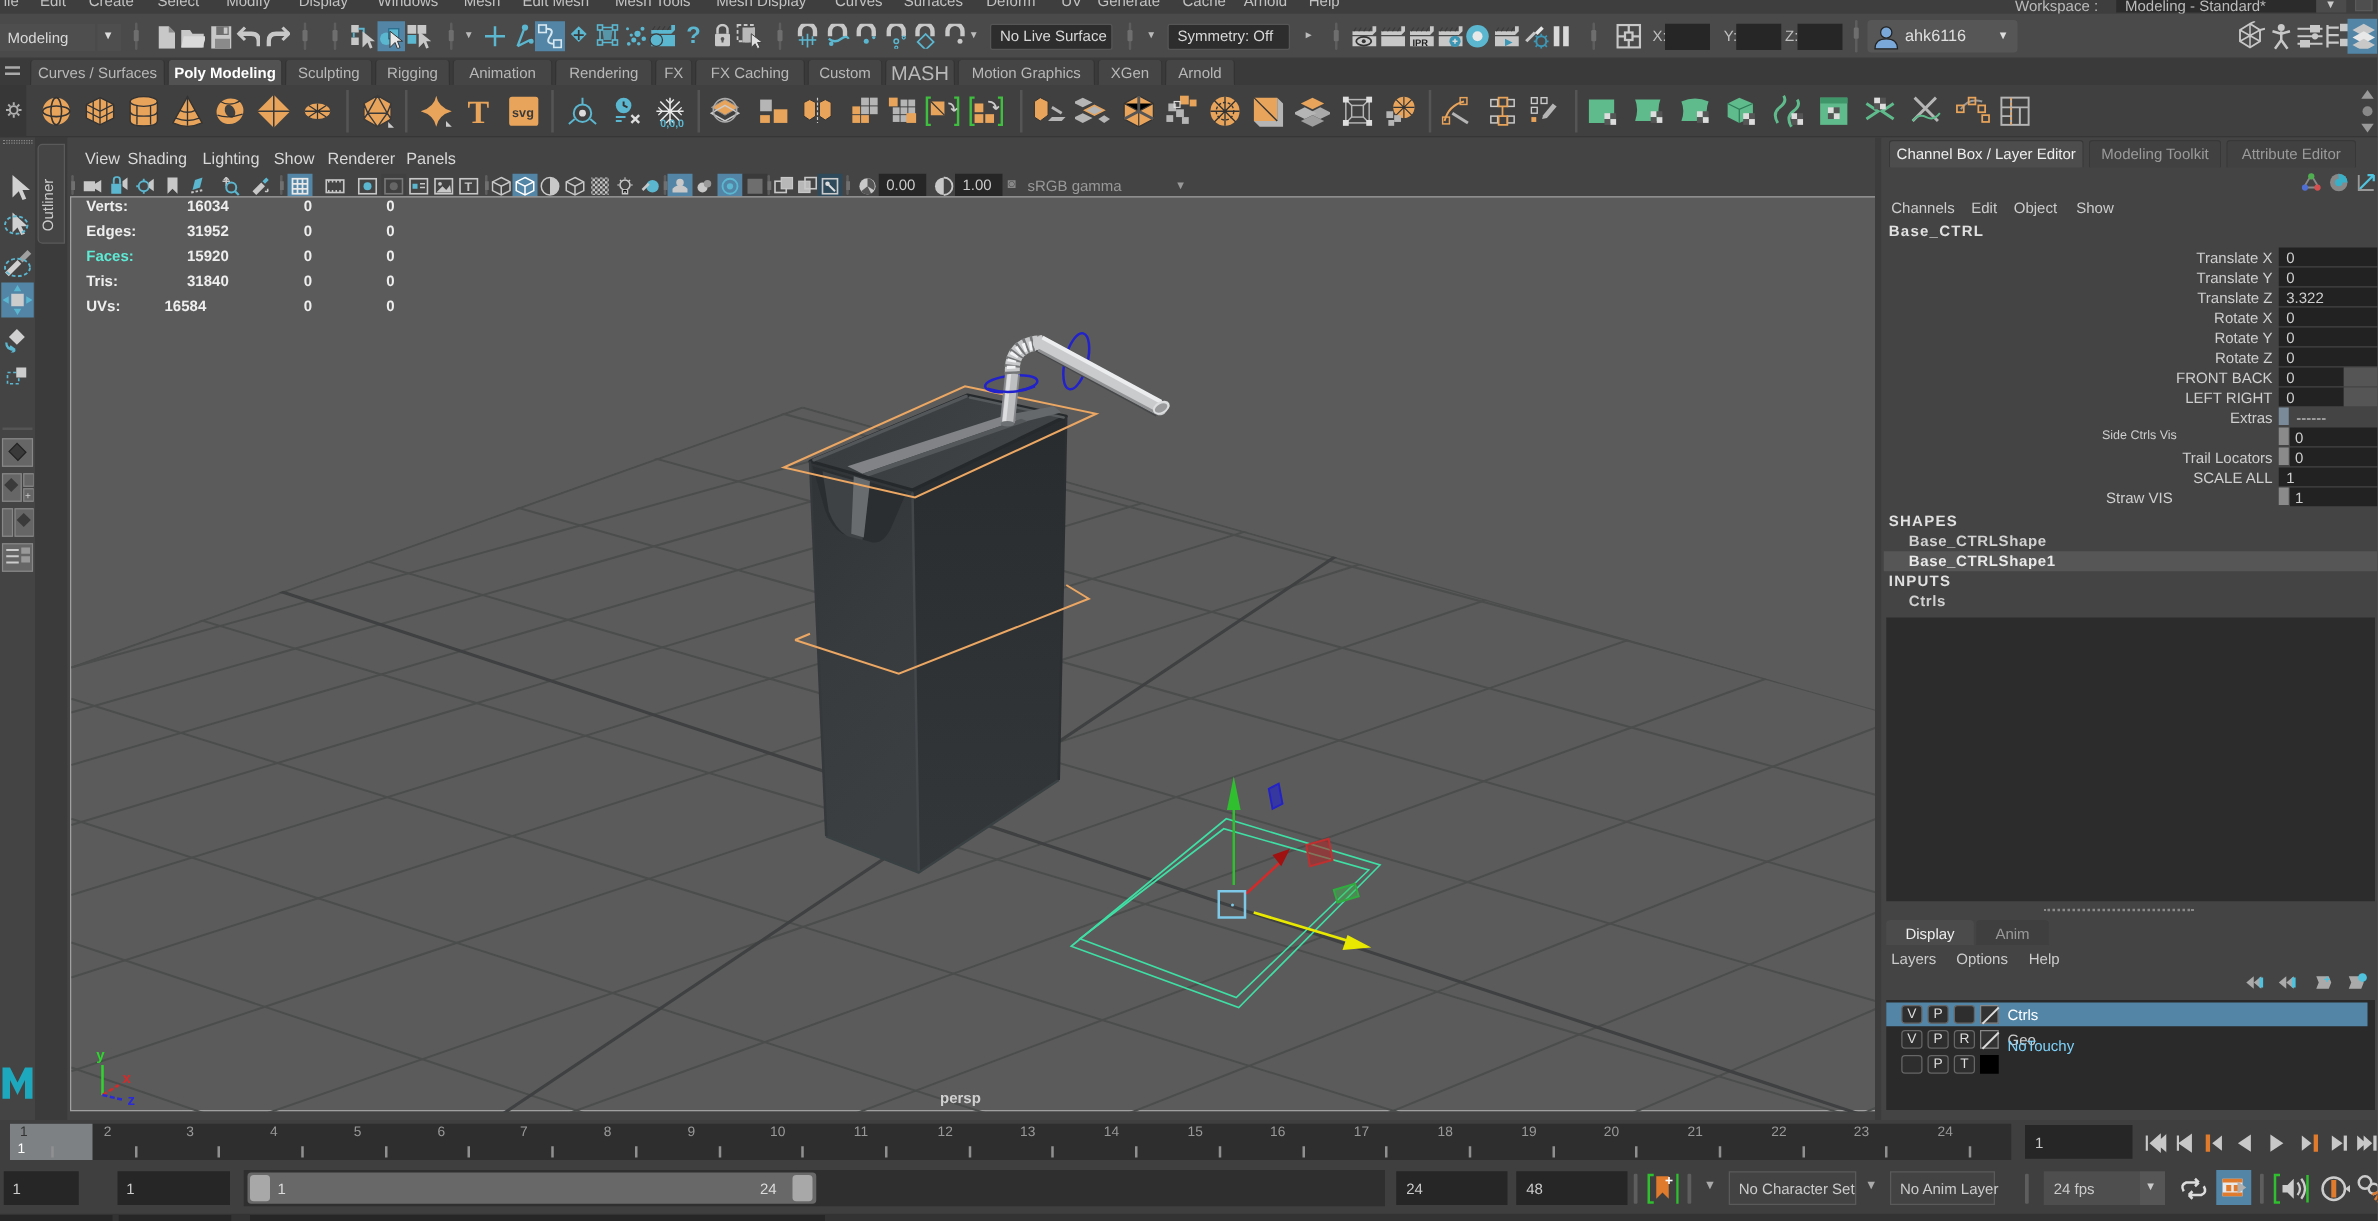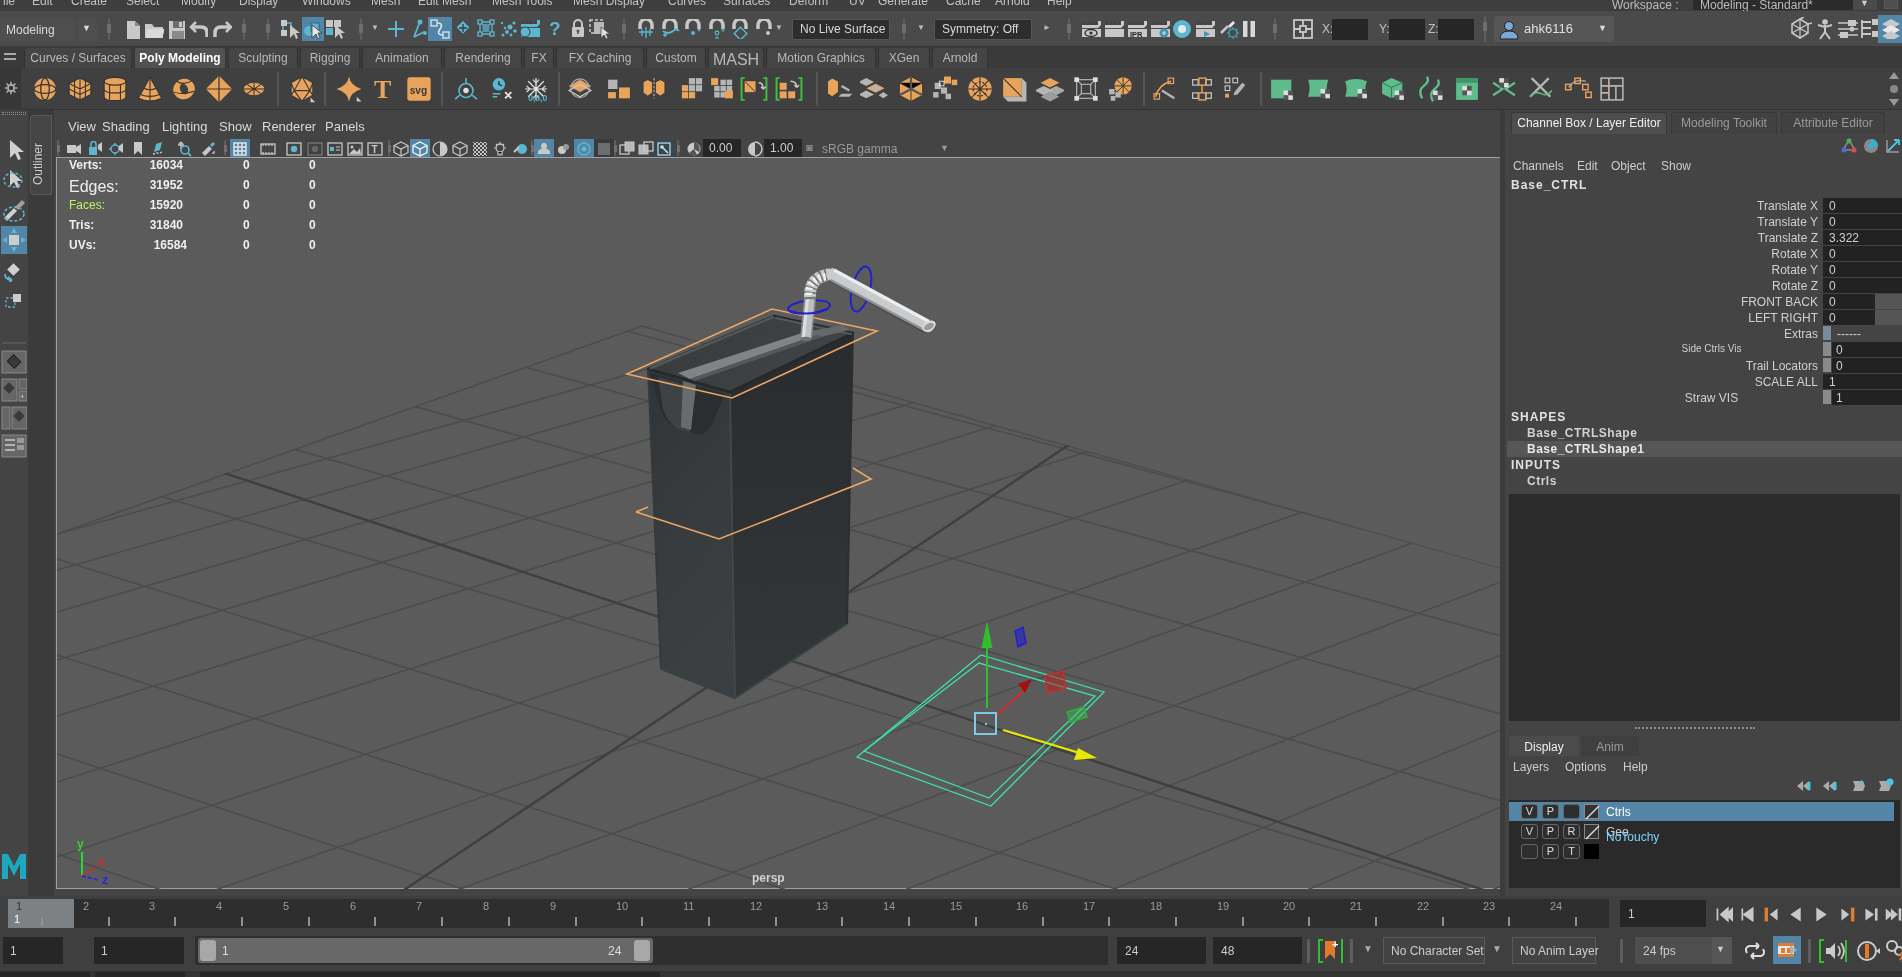--- a/index.html
+++ b/index.html
@@ -983,34 +983,34 @@
 <rect x="918" y="555" width="21" height="21" fill="none" stroke="#7ec8e8" stroke-width="2"></rect>
 <circle cx="929" cy="566" r="1.2" fill="#7ec8e8"></circle>
 <polygon points="988,518 1006,513 1009,530 991,535" fill="rgba(180,35,35,0.55)" stroke="#c03030" stroke-width="1.5"></polygon>
 <polygon points="958,473 966,469 969,485 961,489" fill="rgba(40,40,190,0.7)" stroke="#2222c8" stroke-width="1.5"></polygon>
 <polygon points="1010,554 1027,549 1030,559 1013,564" fill="rgba(60,190,80,0.45)" stroke="#2fae3f" stroke-width="1.5"></polygon>
 </svg>
 <div class="txt" style="left:12px;top:0px;font-size:12px;font-weight:bold;color:#eeeeee;">Verts:</div>
 <div class="txt" style="left:70px;top:0px;width:56px;text-align:right;font-size:12px;font-weight:bold;color:#eeeeee;">16034</div>
 <div class="txt" style="left:186px;top:0px;font-size:12px;font-weight:bold;color:#eeeeee;">0</div>
 <div class="txt" style="left:252px;top:0px;font-size:12px;font-weight:bold;color:#eeeeee;">0</div>
-<div class="txt" style="left:12px;top:20px;font-size:16px;font-weight:normal;color:#eeeeee;">Edges:</div>
+<div class="txt" style="left:12px;top:20px;font-size:12px;font-weight:bold;color:#eeeeee;">Edges:</div>
 <div class="txt" style="left:70px;top:20px;width:56px;text-align:right;font-size:12px;font-weight:bold;color:#eeeeee;">31952</div>
 <div class="txt" style="left:186px;top:20px;font-size:12px;font-weight:bold;color:#eeeeee;">0</div>
 <div class="txt" style="left:252px;top:20px;font-size:12px;font-weight:bold;color:#eeeeee;">0</div>
-<div class="txt" style="left:12px;top:40px;font-size:12px;font-weight:normal;color:#bef264;">Faces:</div>
+<div class="txt" style="left:12px;top:40px;font-size:12px;font-weight:bold;color:#5eead4;">Faces:</div>
 <div class="txt" style="left:70px;top:40px;width:56px;text-align:right;font-size:12px;font-weight:bold;color:#eeeeee;">15920</div>
 <div class="txt" style="left:186px;top:40px;font-size:12px;font-weight:bold;color:#eeeeee;">0</div>
 <div class="txt" style="left:252px;top:40px;font-size:12px;font-weight:bold;color:#eeeeee;">0</div>
 <div class="txt" style="left:12px;top:60px;font-size:12px;font-weight:bold;color:#eeeeee;">Tris:</div>
 <div class="txt" style="left:70px;top:60px;width:56px;text-align:right;font-size:12px;font-weight:bold;color:#eeeeee;">31840</div>
 <div class="txt" style="left:186px;top:60px;font-size:12px;font-weight:bold;color:#eeeeee;">0</div>
 <div class="txt" style="left:252px;top:60px;font-size:12px;font-weight:bold;color:#eeeeee;">0</div>
 <div class="txt" style="left:12px;top:80px;font-size:12px;font-weight:bold;color:#eeeeee;">UVs:</div>
-<div class="txt" style="left:74px;top:80px;width:56px;text-align:right;font-size:12px;font-weight:bold;color:#eeeeee;">16584</div>
+<div class="txt" style="left:52px;top:80px;width:56px;text-align:right;font-size:12px;font-weight:bold;color:#eeeeee;">16584</div>
 <div class="txt" style="left:186px;top:80px;font-size:12px;font-weight:bold;color:#eeeeee;">0</div>
 <div class="txt" style="left:252px;top:80px;font-size:12px;font-weight:bold;color:#eeeeee;">0</div>
 <div class="txt" style="left:695px;top:713px;font-size:12px;font-weight:bold;color:#d0d0d0;">persp</div>
 <svg class="abs" style="left:14px;top:680px;" width="60" height="46" viewBox="0 0 60 46">
       <path d="M11 38 L11 14" stroke="#2fd42f" stroke-width="2"></path>
       <text x="6" y="10" font-size="12" font-weight="bold" fill="#2fd42f">y</text>
       <path d="M11 38 L24 30" stroke="#d42a2a" stroke-width="2" stroke-dasharray="4 2"></path>
       <text x="27" y="28" font-size="12" font-weight="bold" fill="#d42a2a">x</text>
       <path d="M11 38 L28 42" stroke="#2a2ad8" stroke-width="2" stroke-dasharray="4 2"></path>
       <text x="31" y="46" font-size="12" font-weight="bold" fill="#2a2ad8">z</text>

